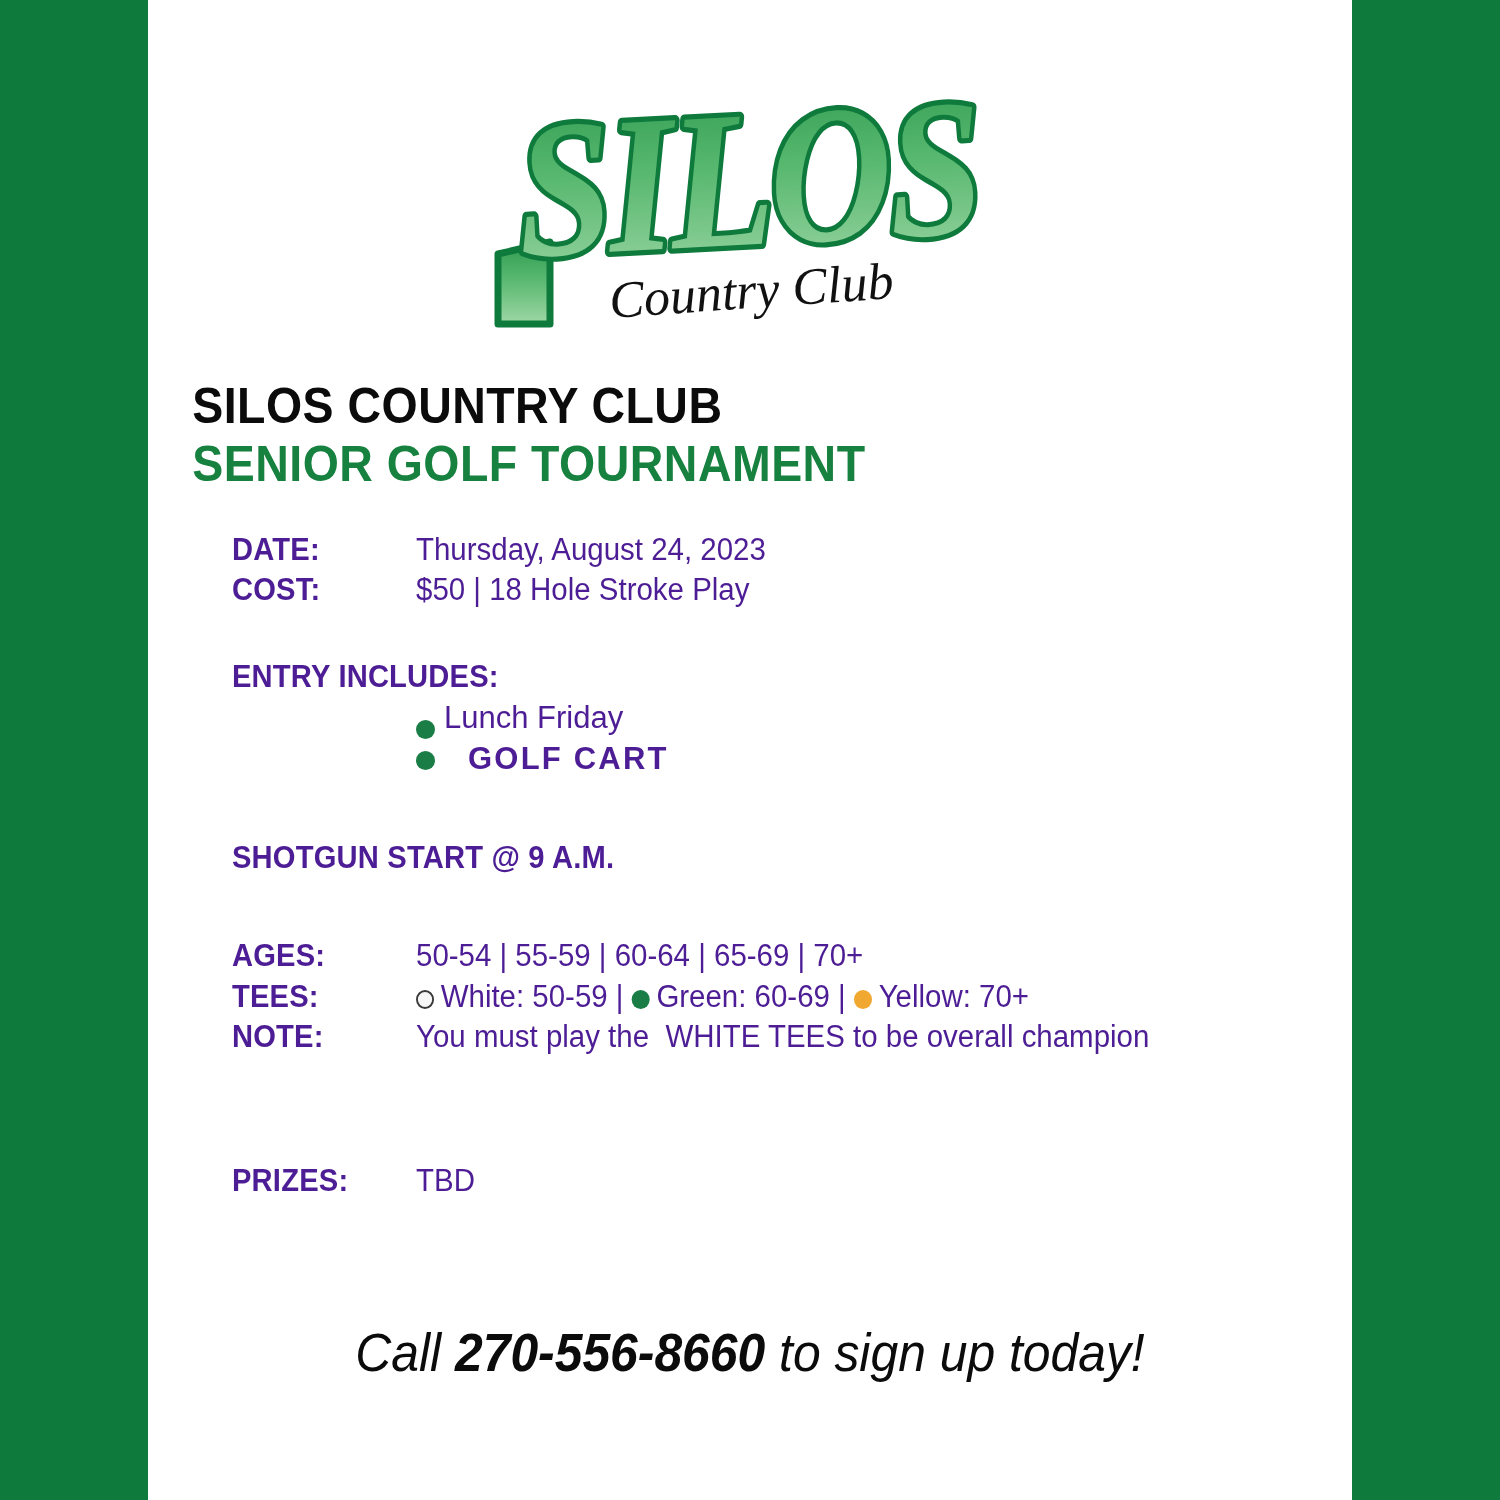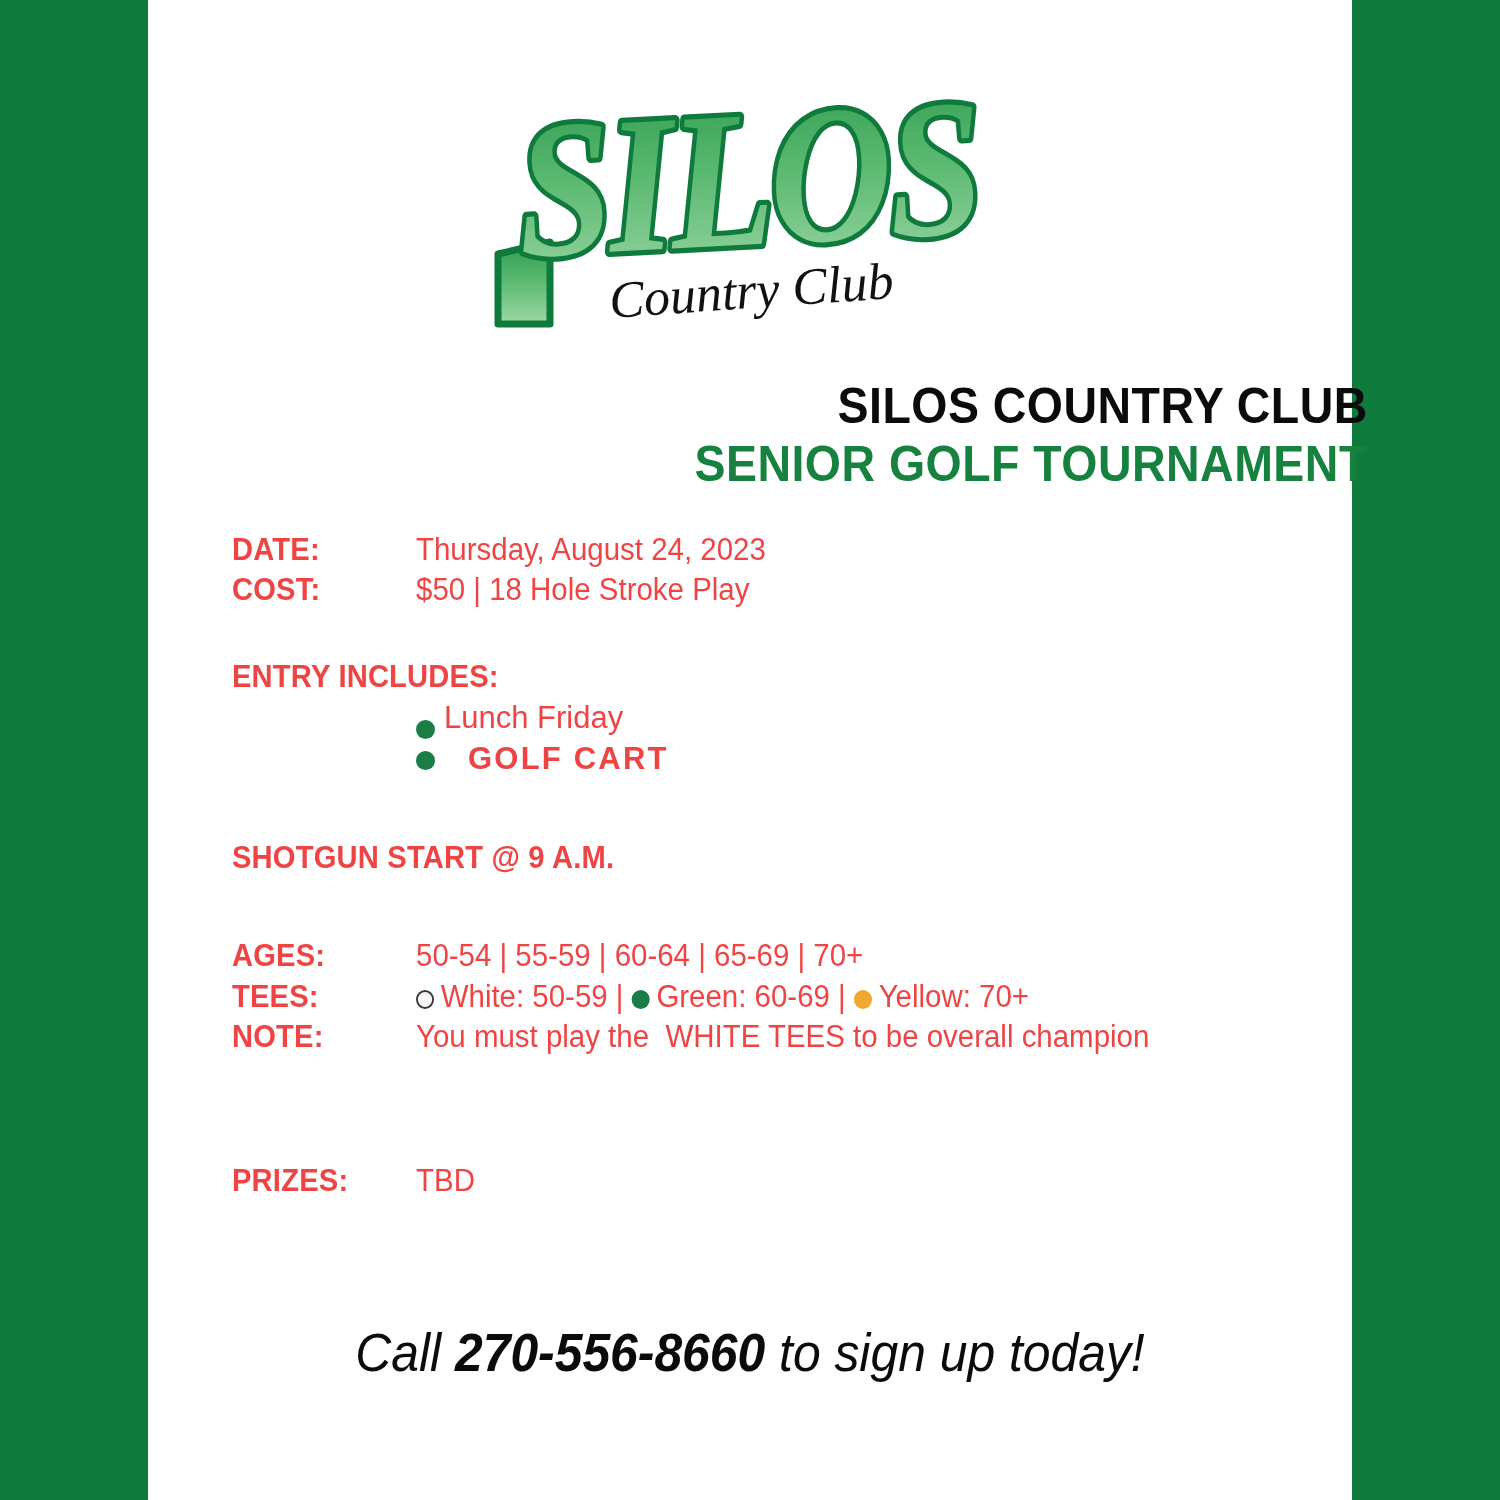--- a/index.html
+++ b/index.html
@@ -50,21 +50,21 @@
     height: 258px;
   }
   .logo-wrap svg { display: block; width: 100%; height: 100%; }
 
   
   .title-block {
     position: absolute;
     left: 0;
     top: 378px;
     width: 1264px;
-    text-align: right;
+    text-align: left;
   }
   .title-main {
     font-family: "Liberation Sans Narrow", "Liberation Sans", sans-serif;
     font-weight: bold;
     font-size: 50px;
     letter-spacing: 0.5px;
     color: #0b0b0b;
     line-height: 1.12;
     transform: scaleX(0.93);
   }
@@ -78,21 +78,21 @@
     transform: scaleX(0.93);
   }
 
   
   .body-area {
     position: absolute;
     left: 84px;          
     top: 530px;
     width: 1100px;
     font-family: "Liberation Sans Narrow", "Liberation Sans", sans-serif;
-    color: #ef4444;
+    color: #4c1d95;
   }
 
   .row {
     display: flex;
     align-items: baseline;
     line-height: 1.30;
   }
   .lbl {
     flex: 0 0 184px;
     font-weight: bold;

